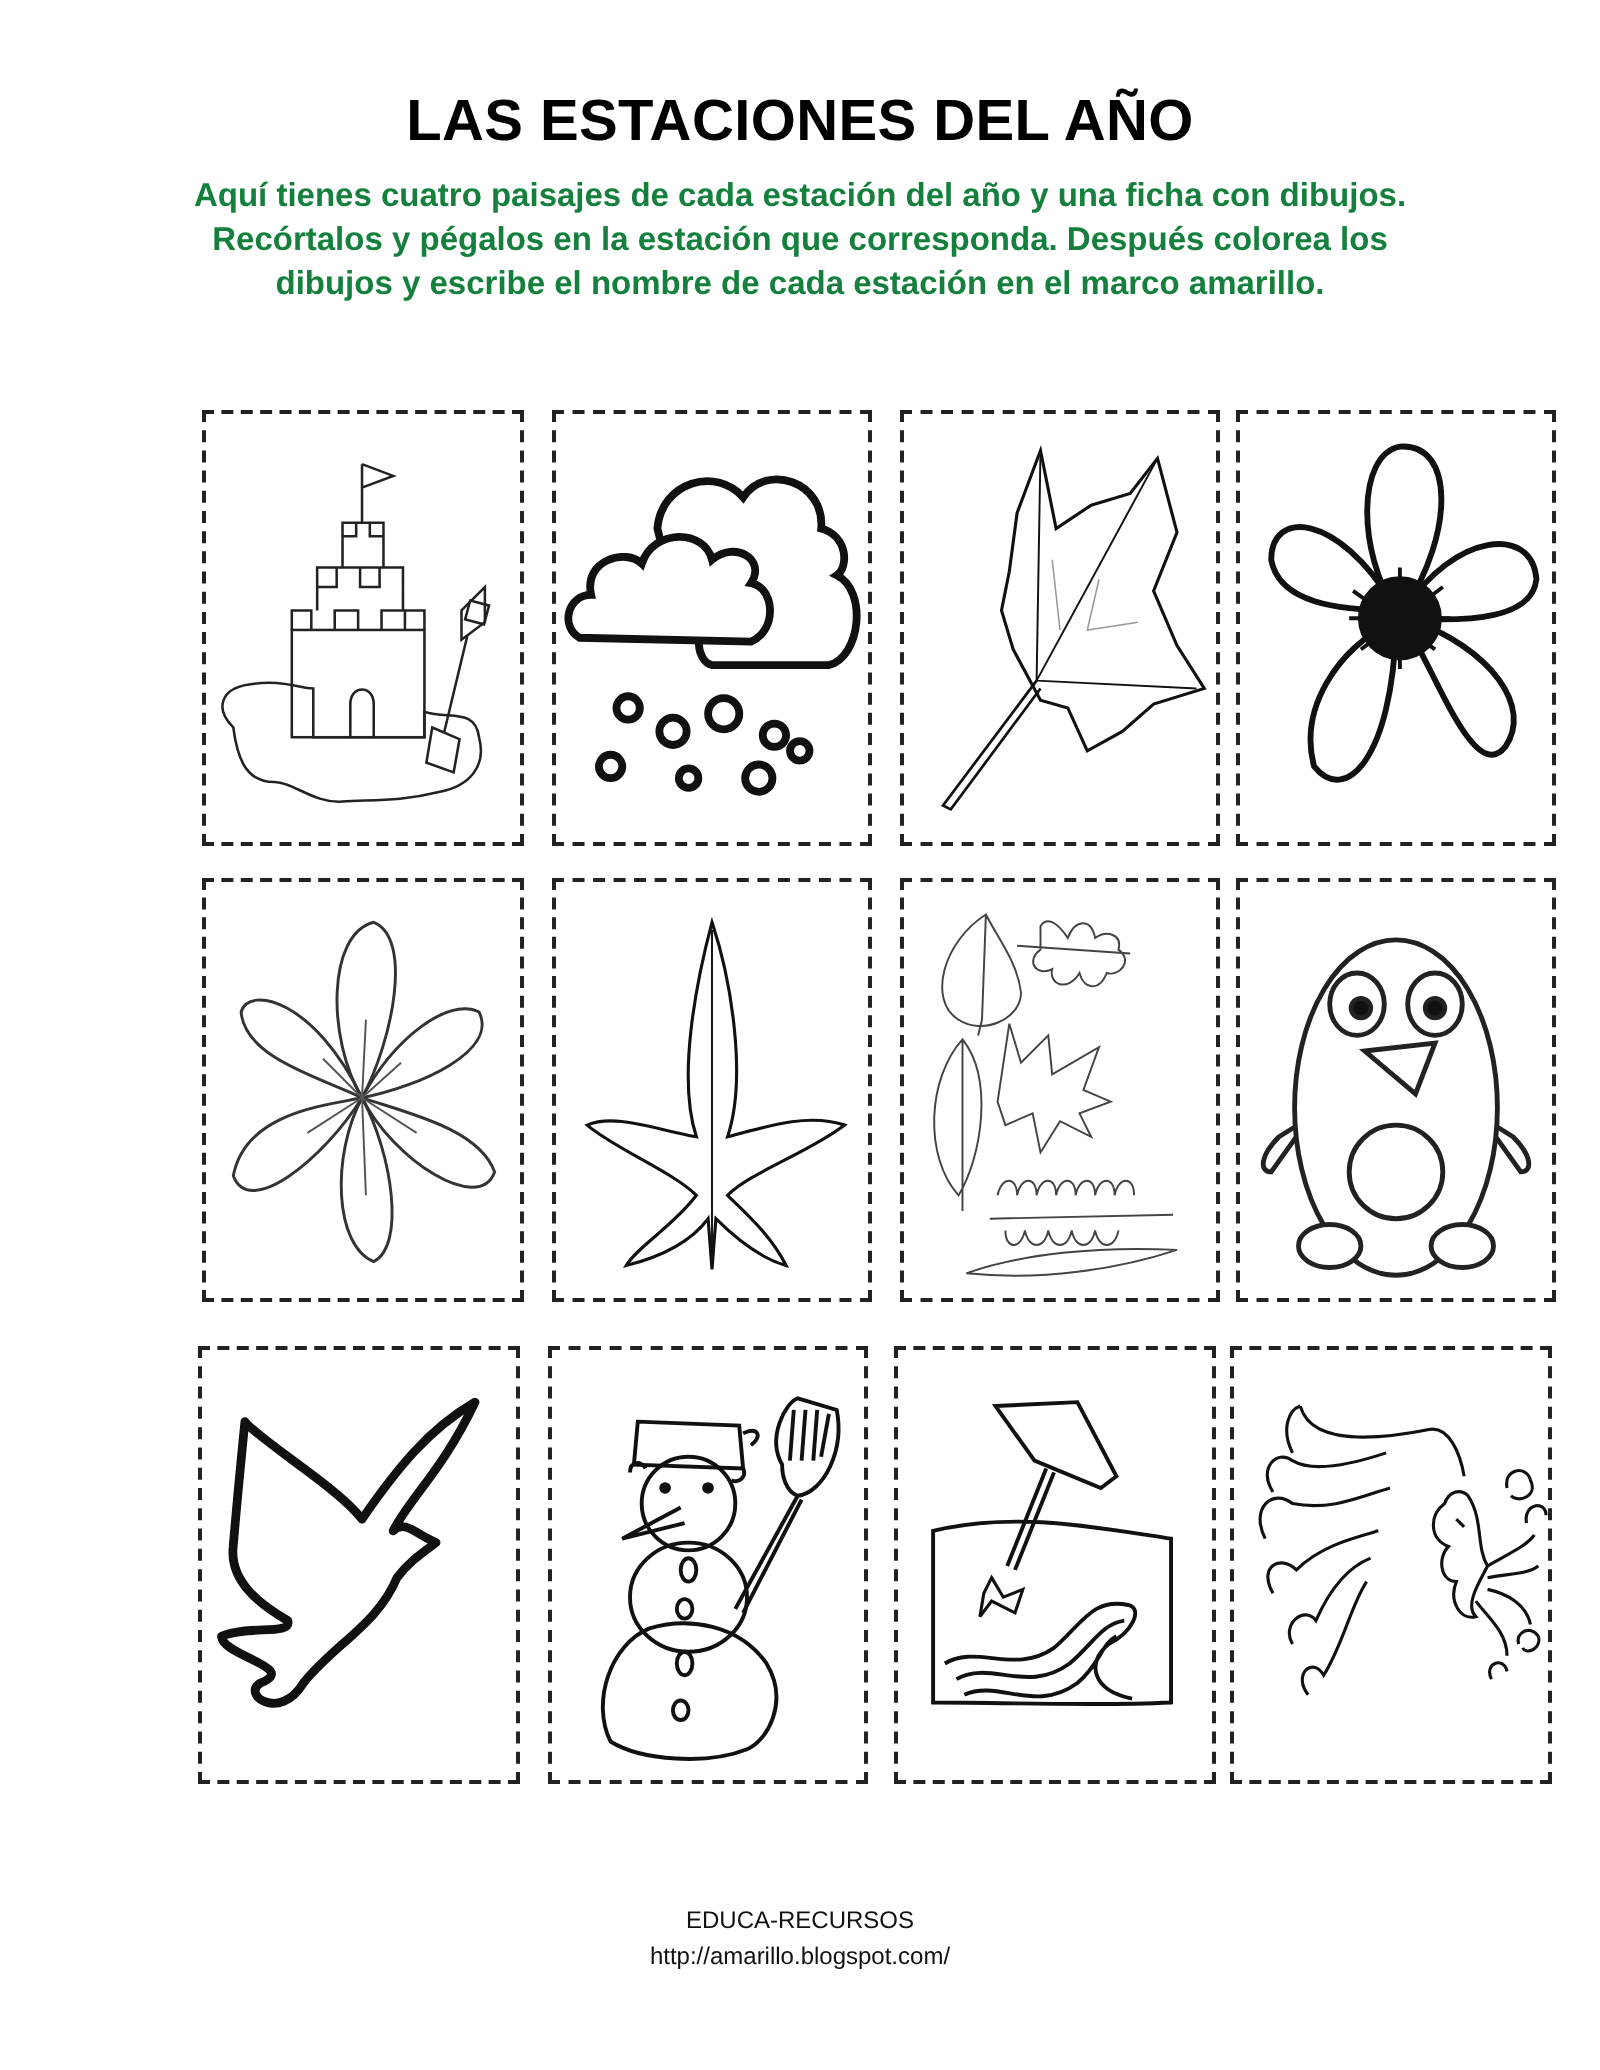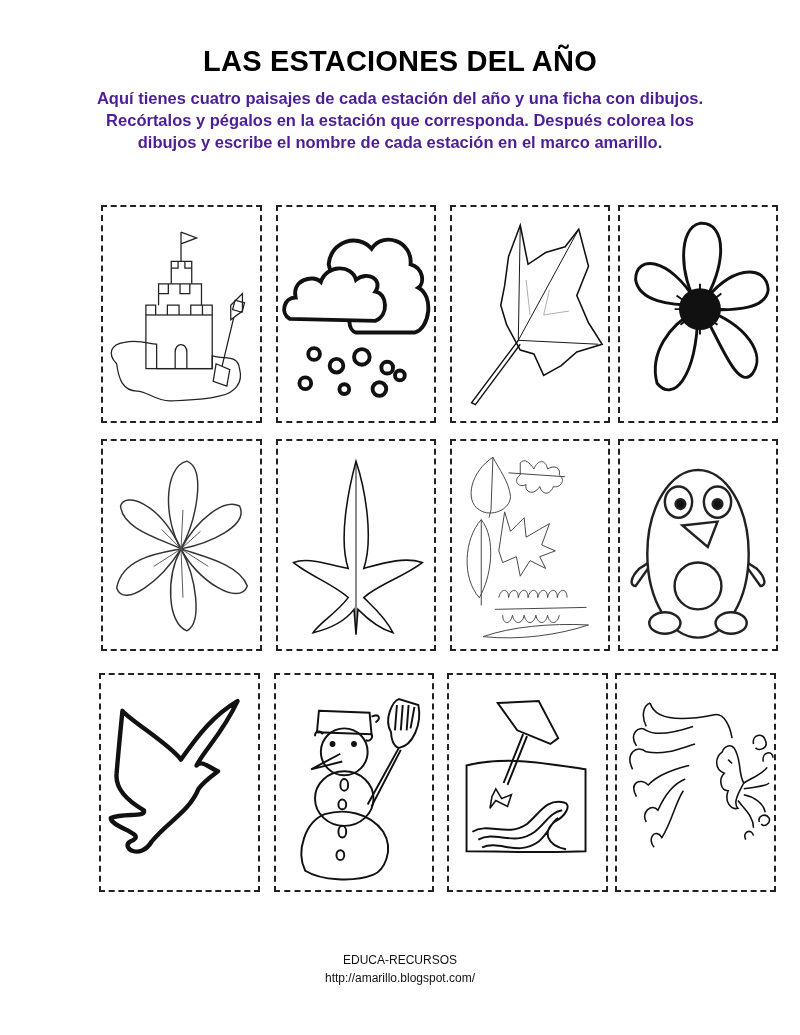--- a/index.html
+++ b/index.html
@@ -1,18 +1,18 @@
 <!DOCTYPE html>
 <html><head>
   <meta charset="utf-8">
   <style>
     html, body { margin: 0; padding: 0; background: #ffffff; }
     body { width: 800px; height: 1035px; position: relative; overflow: hidden; font-family: "Liberation Sans", sans-serif; color: #000; }
     .title { position: absolute; left: 0; width: 800px; top: 44px; text-align: center; font-size: 29px; font-weight: bold; letter-spacing: 0.2px; line-height: 34px; }
-    .intro { position: absolute; left: 95px; width: 610px; top: 87px; text-align: center; font-size: 16.5px; font-weight: bold; line-height: 22px; color: #4c1d95; }
+    .intro { position: absolute; left: 95px; width: 610px; top: 87px; text-align: center; font-size: 16.5px; font-weight: bold; line-height: 22px; color: #15803d; }
     .card { position: absolute; border: 2px dashed #222; box-sizing: border-box; background: #fff; }
     .card svg { position: absolute; left: 0; top: 0; width: 100%; height: 100%; }
     .footer { position: absolute; left: 0; width: 800px; text-align: center; font-size: 12px; color: #111; line-height: 17px; }
   </style>
 </head>
 <body>
 
 <div class="title">LAS ESTACIONES DEL AÑO</div>
 <div class="intro">Aquí tienes cuatro paisajes de cada estación del año y una ficha con dibujos. Recórtalos y pégalos en la estación que corresponda. Después colorea los dibujos y escribe el nombre de cada estación en el marco amarillo.</div>
 

